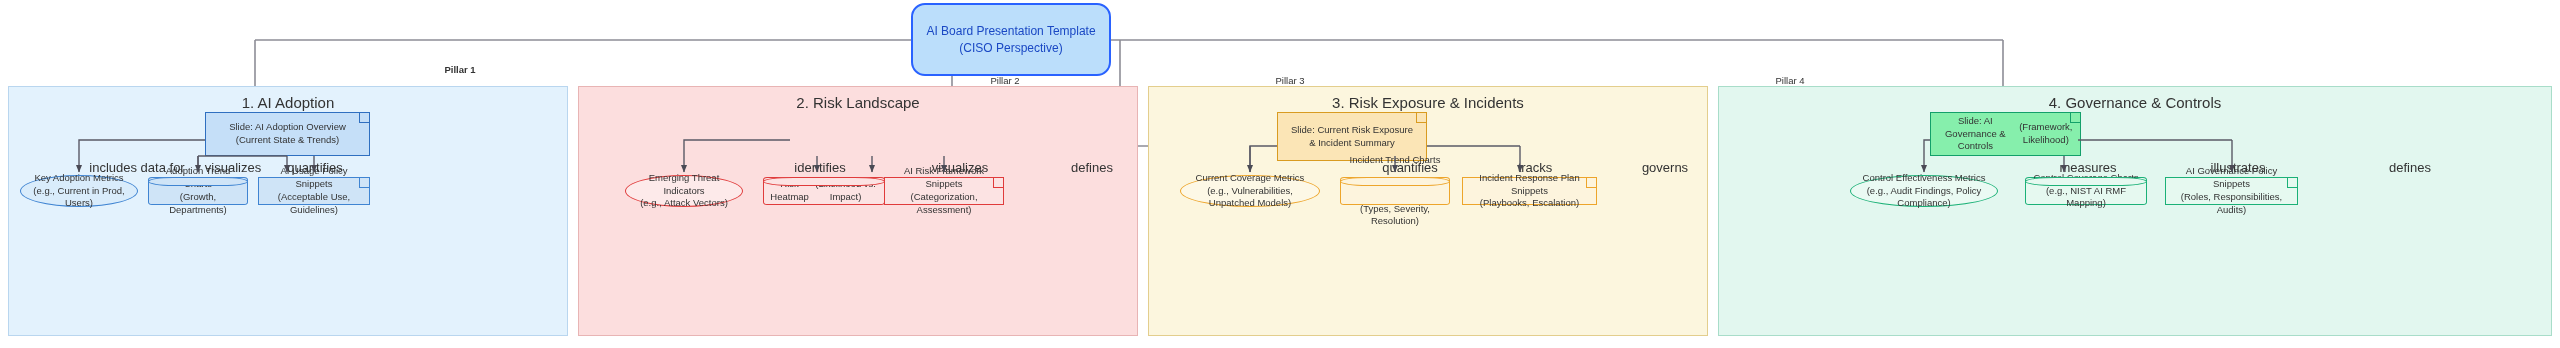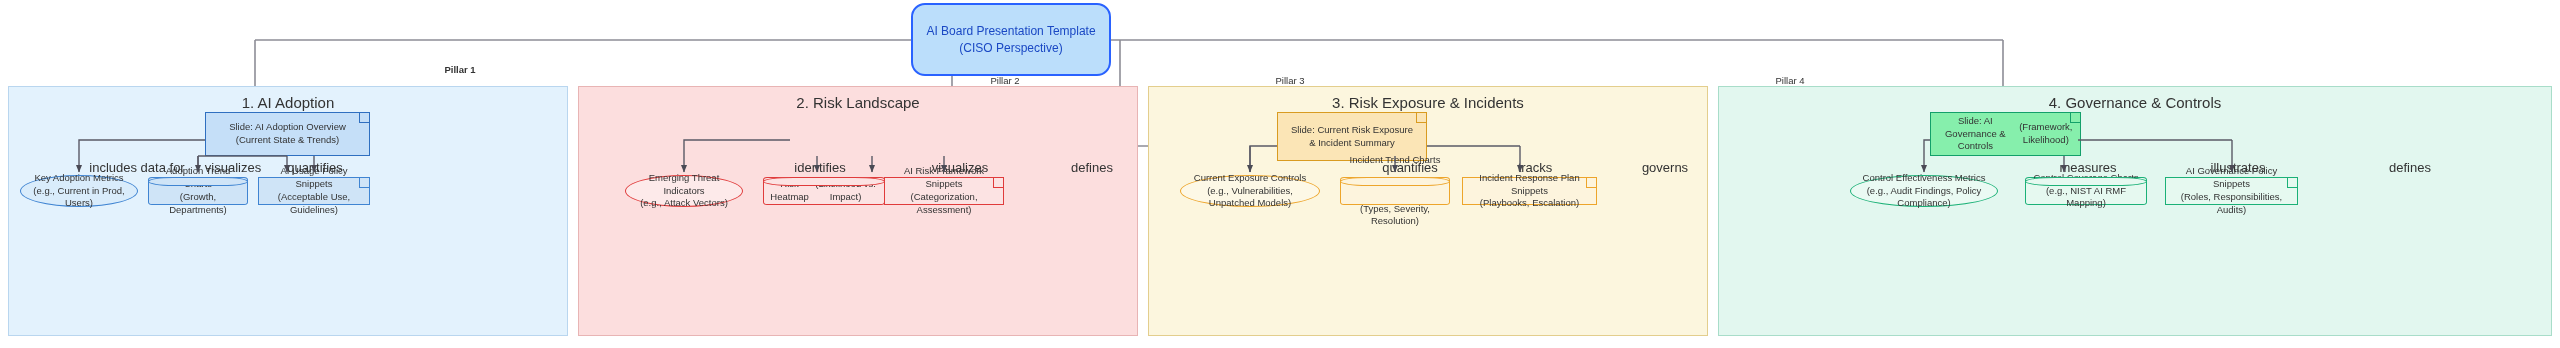--- a/index.html
+++ b/index.html
@@ -199,21 +199,21 @@
     <span class="fold"></span>
     <span class="node-text" style="color:#333">Slide: Current Risk Exposure</span>
     <span class="node-text" style="color:#333">&amp; Incident Summary</span>
   </div>
 
   <div class="edge-label" style="left:1410px;top:160px;">quantifies</div>
   <div class="edge-label" style="left:1535px;top:160px;">tracks</div>
   <div class="edge-label" style="left:1665px;top:160px;">governs</div>
 
   <div class="node shape-ellipse" style="left:1180px;top:175px;width:140px;height:32px;background:#fdf8e6;border:1.2px solid #eda52b;color:#eda52b;flex-direction:column;">
-    <span class="node-text" style="color:#333">Current Exposure Controls</span>
+    <span class="node-text" style="color:#333">Current Coverage Metrics</span>
     <span class="node-text" style="color:#333">(e.g., Vulnerabilities, Unpatched Models)</span>
   </div>
 
   <div class="node shape-cyl" style="left:1340px;top:177px;width:110px;height:28px;background:#fdf4dd;border:1.2px solid #eda52b;color:#eda52b;flex-direction:column;gap:36px;">
     <span class="node-text" style="color:#333">Incident Trend Charts</span>
     <span class="node-text" style="color:#333">(Types, Severity, Resolution)</span>
   </div>
 
   <div class="node shape-doc" style="left:1462px;top:177px;width:135px;height:28px;background:#fdf4dd;border:1.2px solid #eda52b;color:#eda52b;flex-direction:column;">
     <span class="fold"></span>

